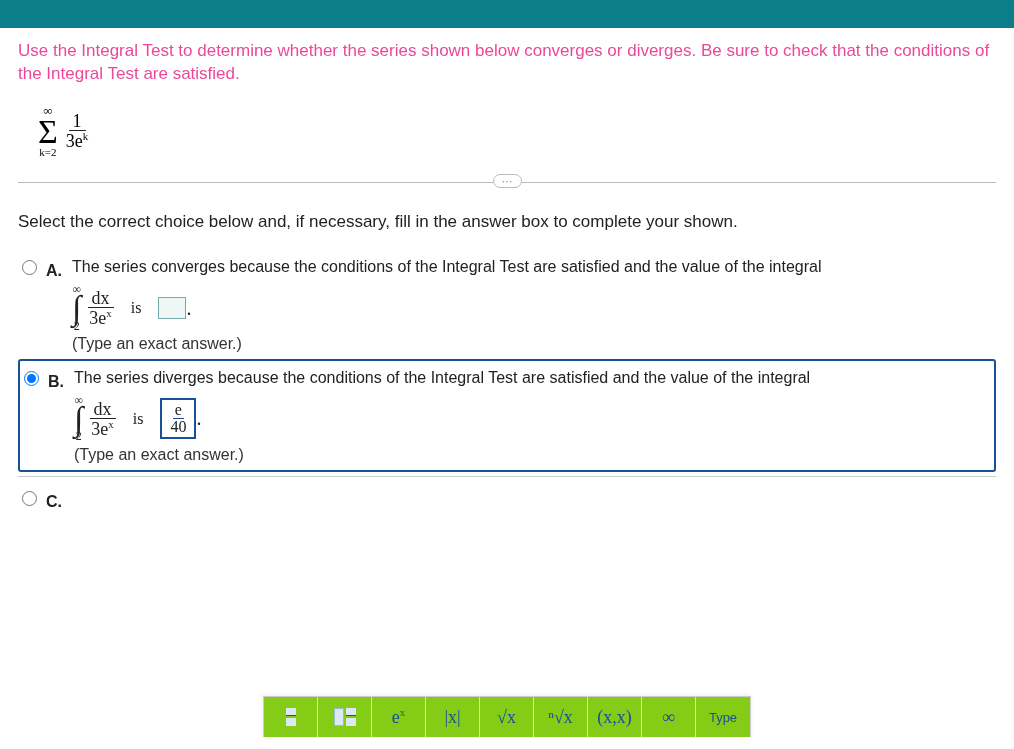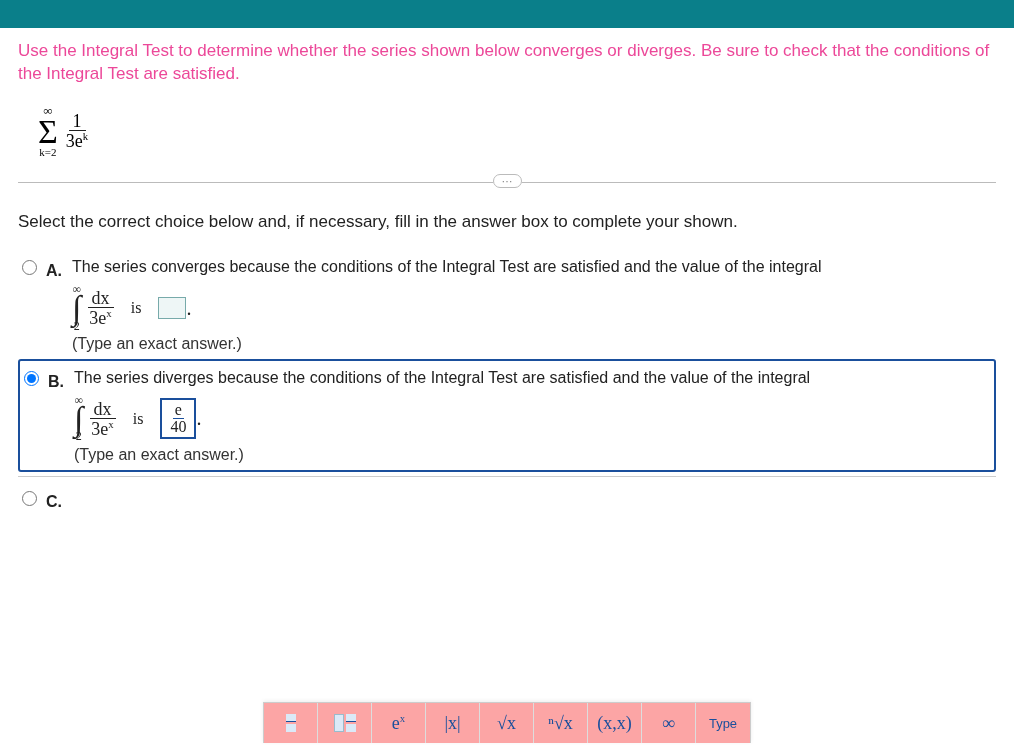--- a/index.html
+++ b/index.html
@@ -103,23 +103,23 @@
   .answer-frac {
     display:inline-flex; flex-direction:column; align-items:center;
     border:2px solid #1a4f9c; padding:2px 6px; line-height:1;
     font-family:'Times New Roman',serif; font-size:16px;
   }
   .answer-frac .af-num{border-bottom:1px solid #1a4f9c; padding:0 2px;}
   .answer-frac .af-den{padding:0 2px;}
   hr.thin { border:none; border-top:1px solid #ccc; margin:4px 0 4px 0;}
   .palette {
     position:absolute;
-    bottom:6px; left:50%; transform:translateX(-50%);
+    bottom:12px; left:50%; transform:translateX(-50%);
     display:flex;
-    background:#fca5a5;
+    background:#84cc16;
     border:1px solid #ccc;
     border-bottom:none;
     box-shadow: 0 -1px 4px rgba(0,0,0,0.08);
   }
   .palette .pbtn {
     width:54px; height:40px;
     display:flex; align-items:center; justify-content:center;
     border-right:1px solid #ddd;
     font-family:'Times New Roman',serif;
     font-size:18px; color:#1a4f9c;

